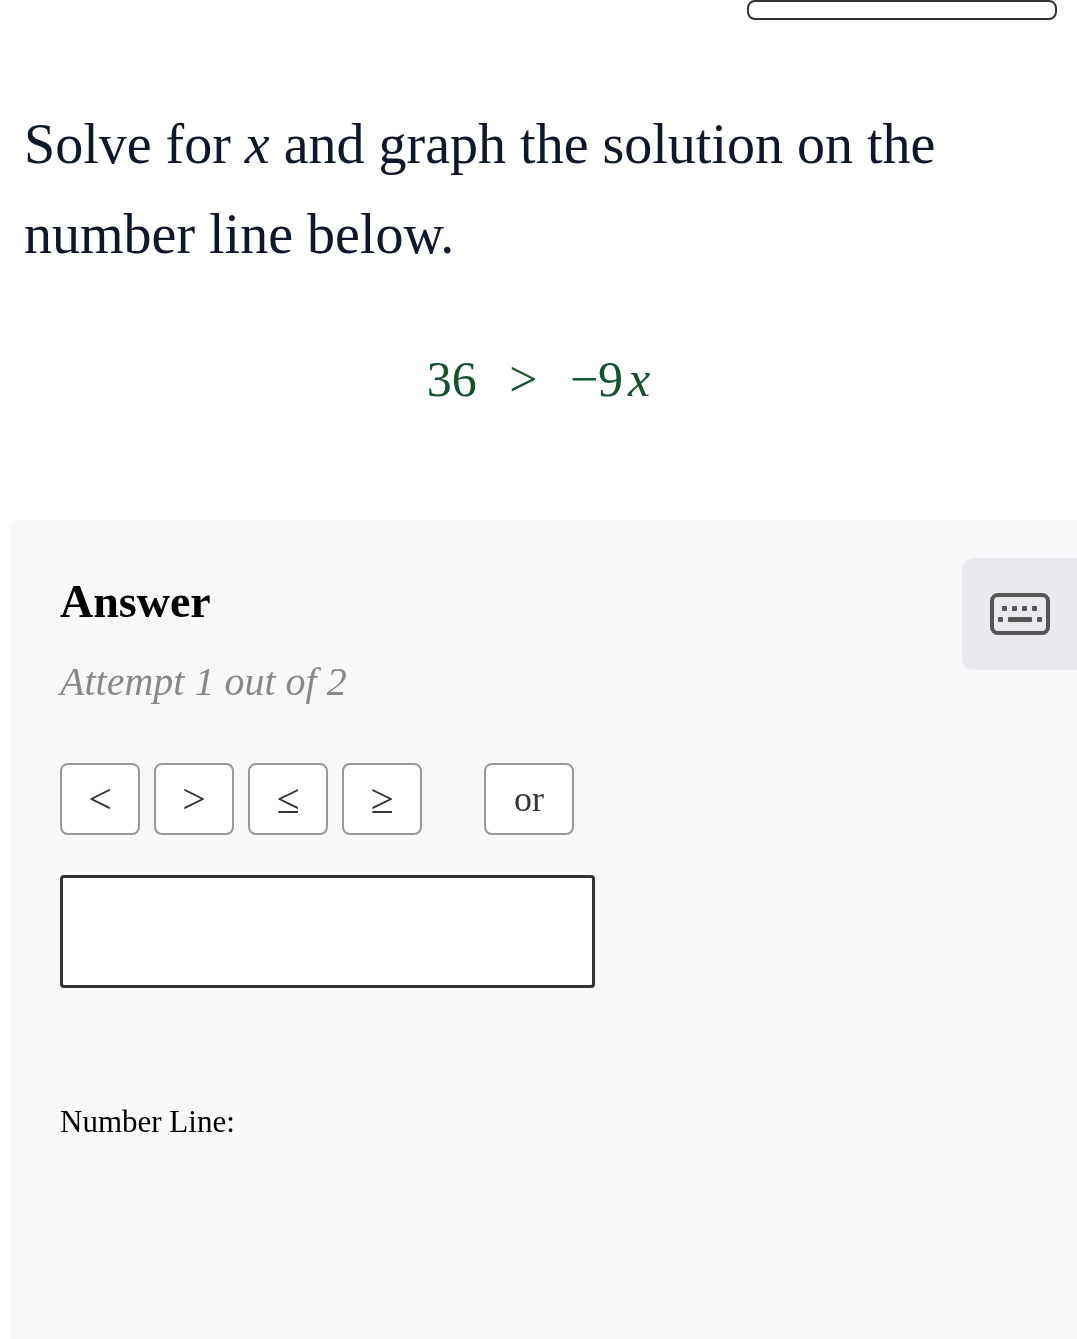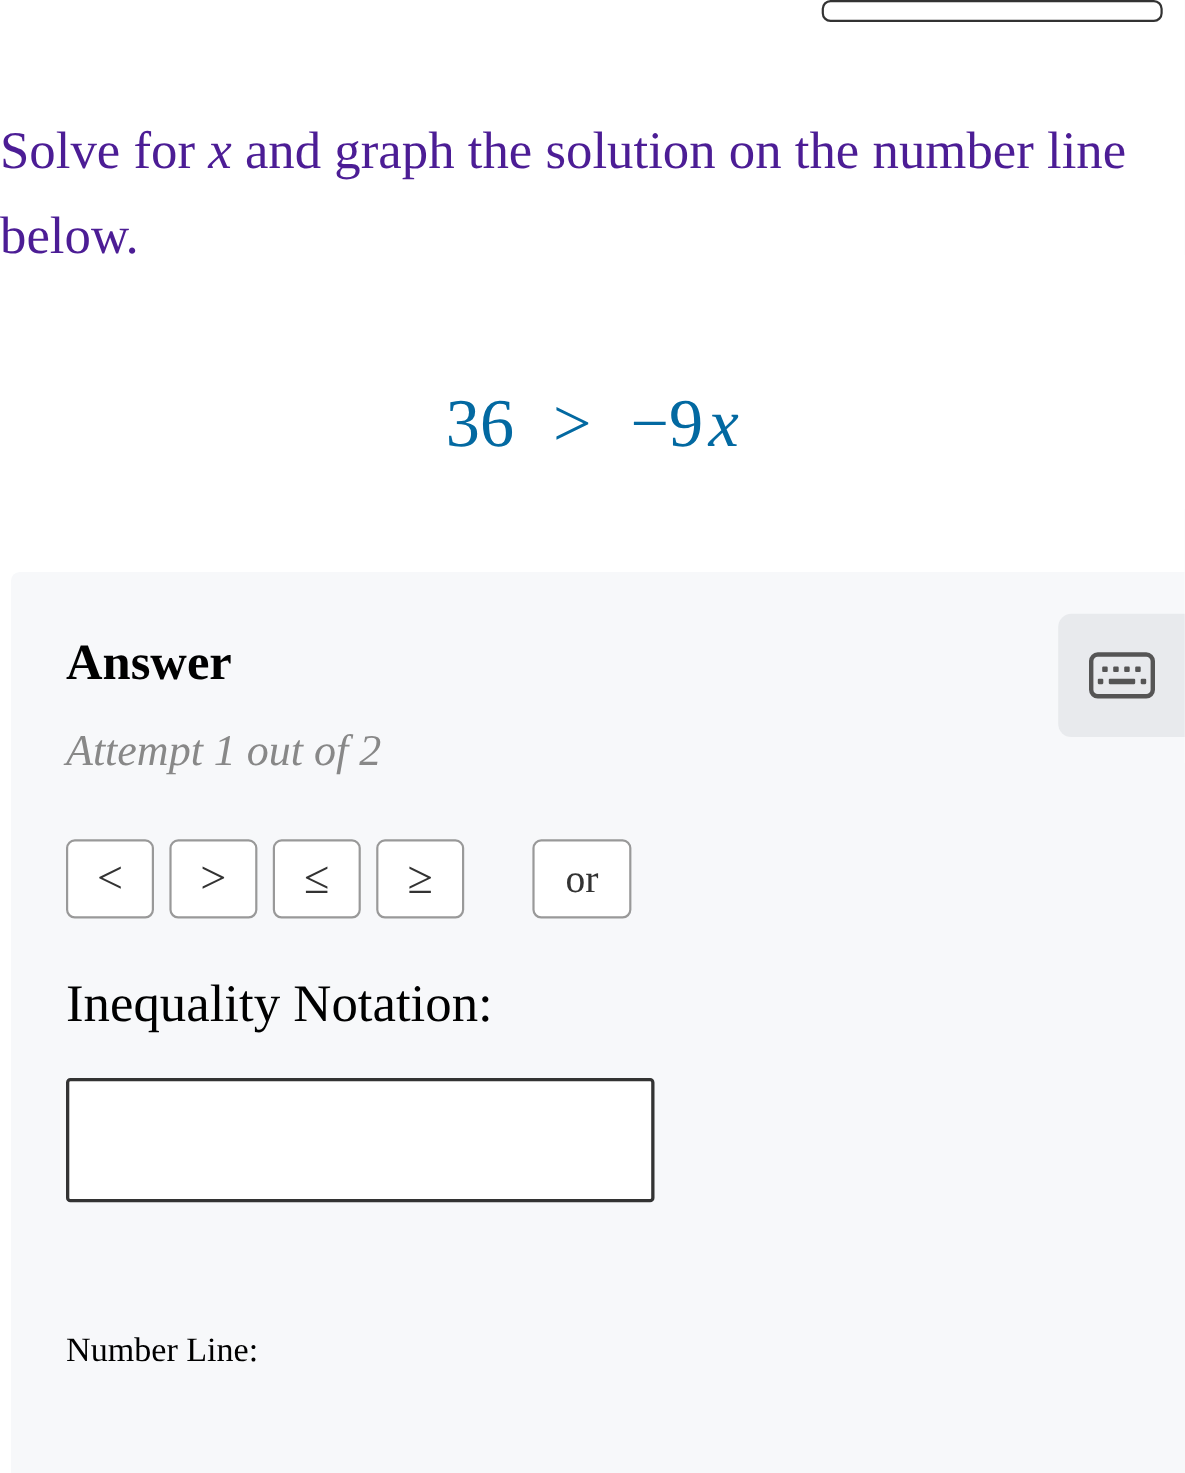--- a/index.html
+++ b/index.html
@@ -29,39 +29,39 @@
       padding: 0 30px;
       background: #fff;
     }
     .top-btn-1 {
       width: 310px;
       margin-right: 20px;
     }
     .question-text {
       position: absolute;
       top: 100px;
-      left: 0;
+      left: 24px;
       right: 10px;
-      font-size: 48px;
+      font-size: 56px;
       line-height: 1.6;
-      color: #4c1d95;
+      color: #0f172a;
     }
     .question-text .var {
       font-style: italic;
       font-family: 'Times New Roman', serif;
     }
     .equation {
       position: absolute;
       top: 350px;
       left: 0;
       right: 0;
       text-align: center;
-      font-size: 62px;
+      font-size: 50px;
       font-family: 'Times New Roman', serif;
-      color: #0369a1;
+      color: #14532d;
     }
     .equation .var {
       font-style: italic;
     }
     .equation .gt {
       margin: 0 20px;
     }
     .equation .minus {
       margin-right: 5px;
     }
@@ -222,18 +222,17 @@
   <div class="attempt-text">Attempt 1 out of 2</div>
 
   <div class="operator-buttons">
     <button class="op-btn">&lt;</button>
     <button class="op-btn">&gt;</button>
     <button class="op-btn">≤</button>
     <button class="op-btn">≥</button>
     <button class="op-btn or-btn">or</button>
   </div>
 
-  <div class="notation-label">Inequality Notation:</div>
 
   <input type="text" class="notation-input" value="" style="">
 
   <div class="number-line-label">Number Line:</div>
 </div>
 
 </body></html>

